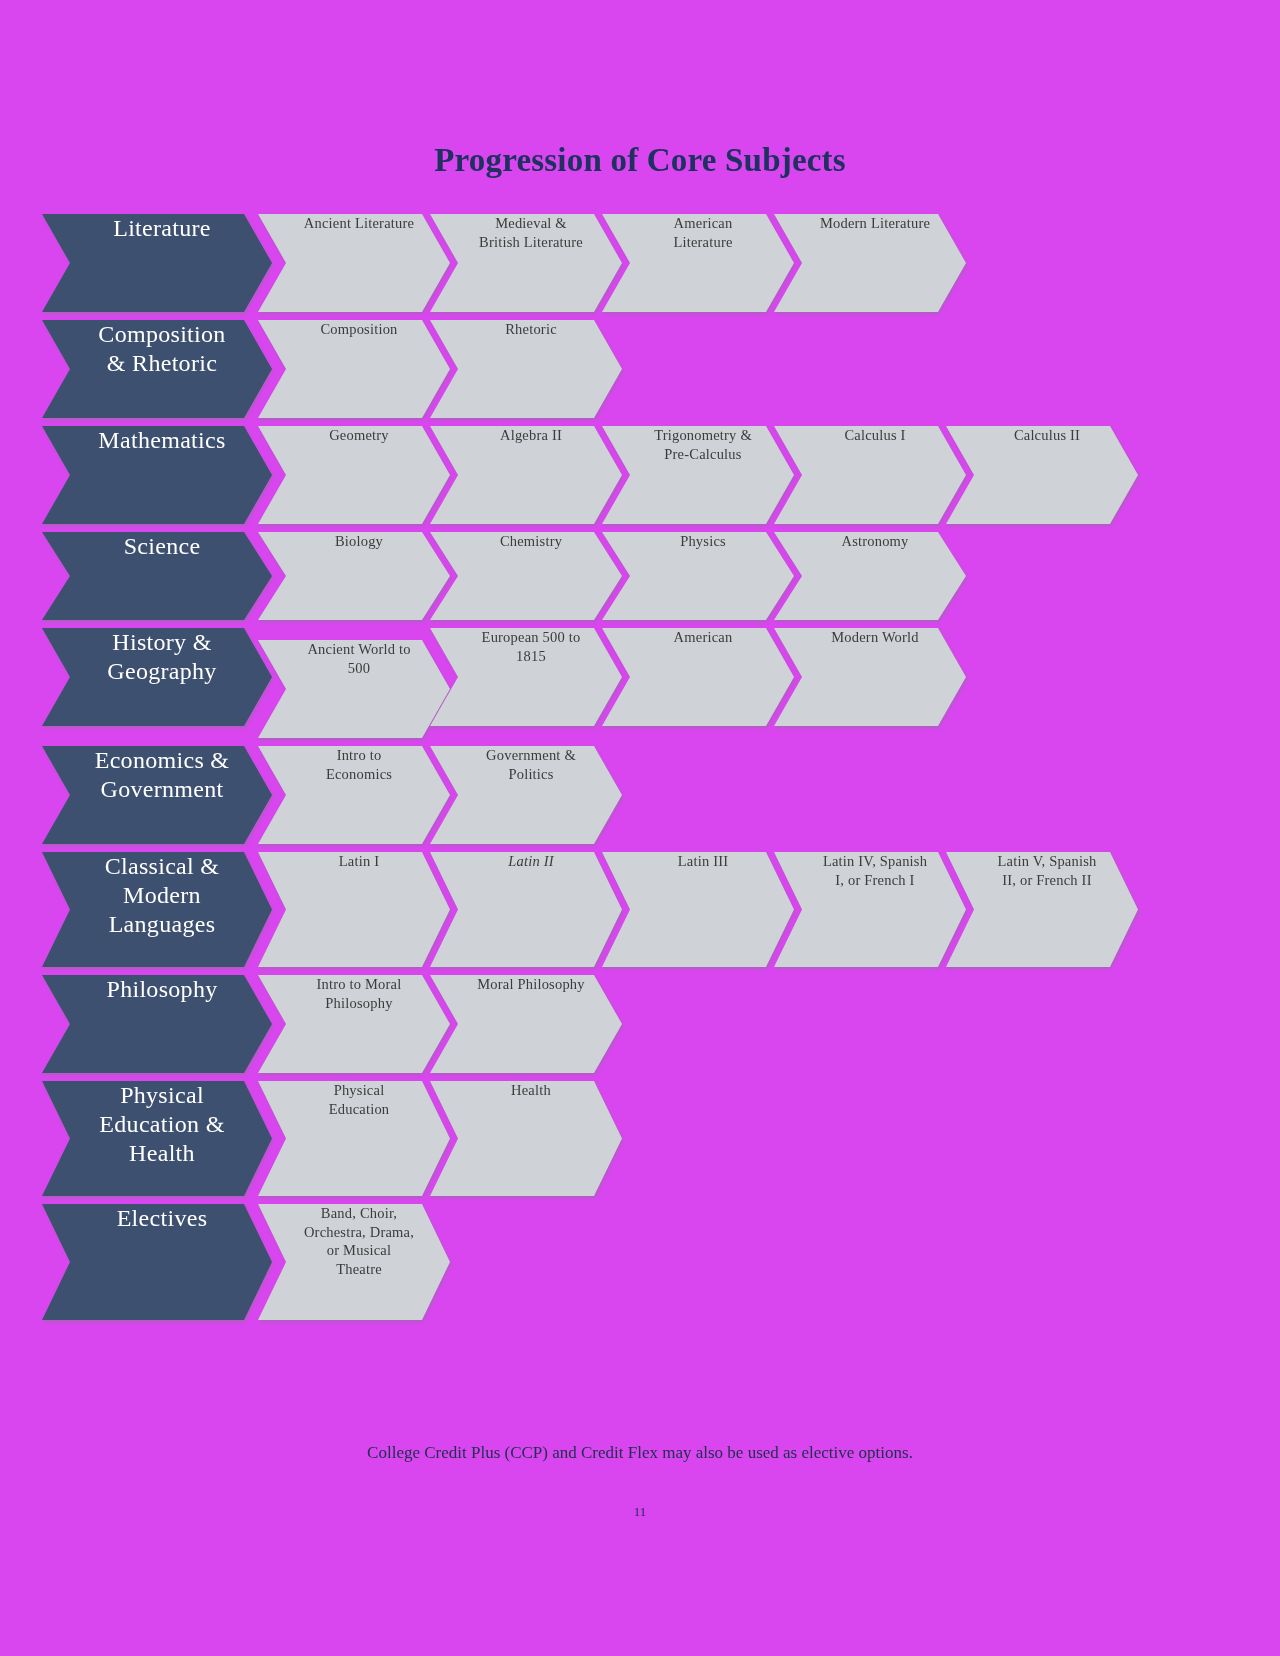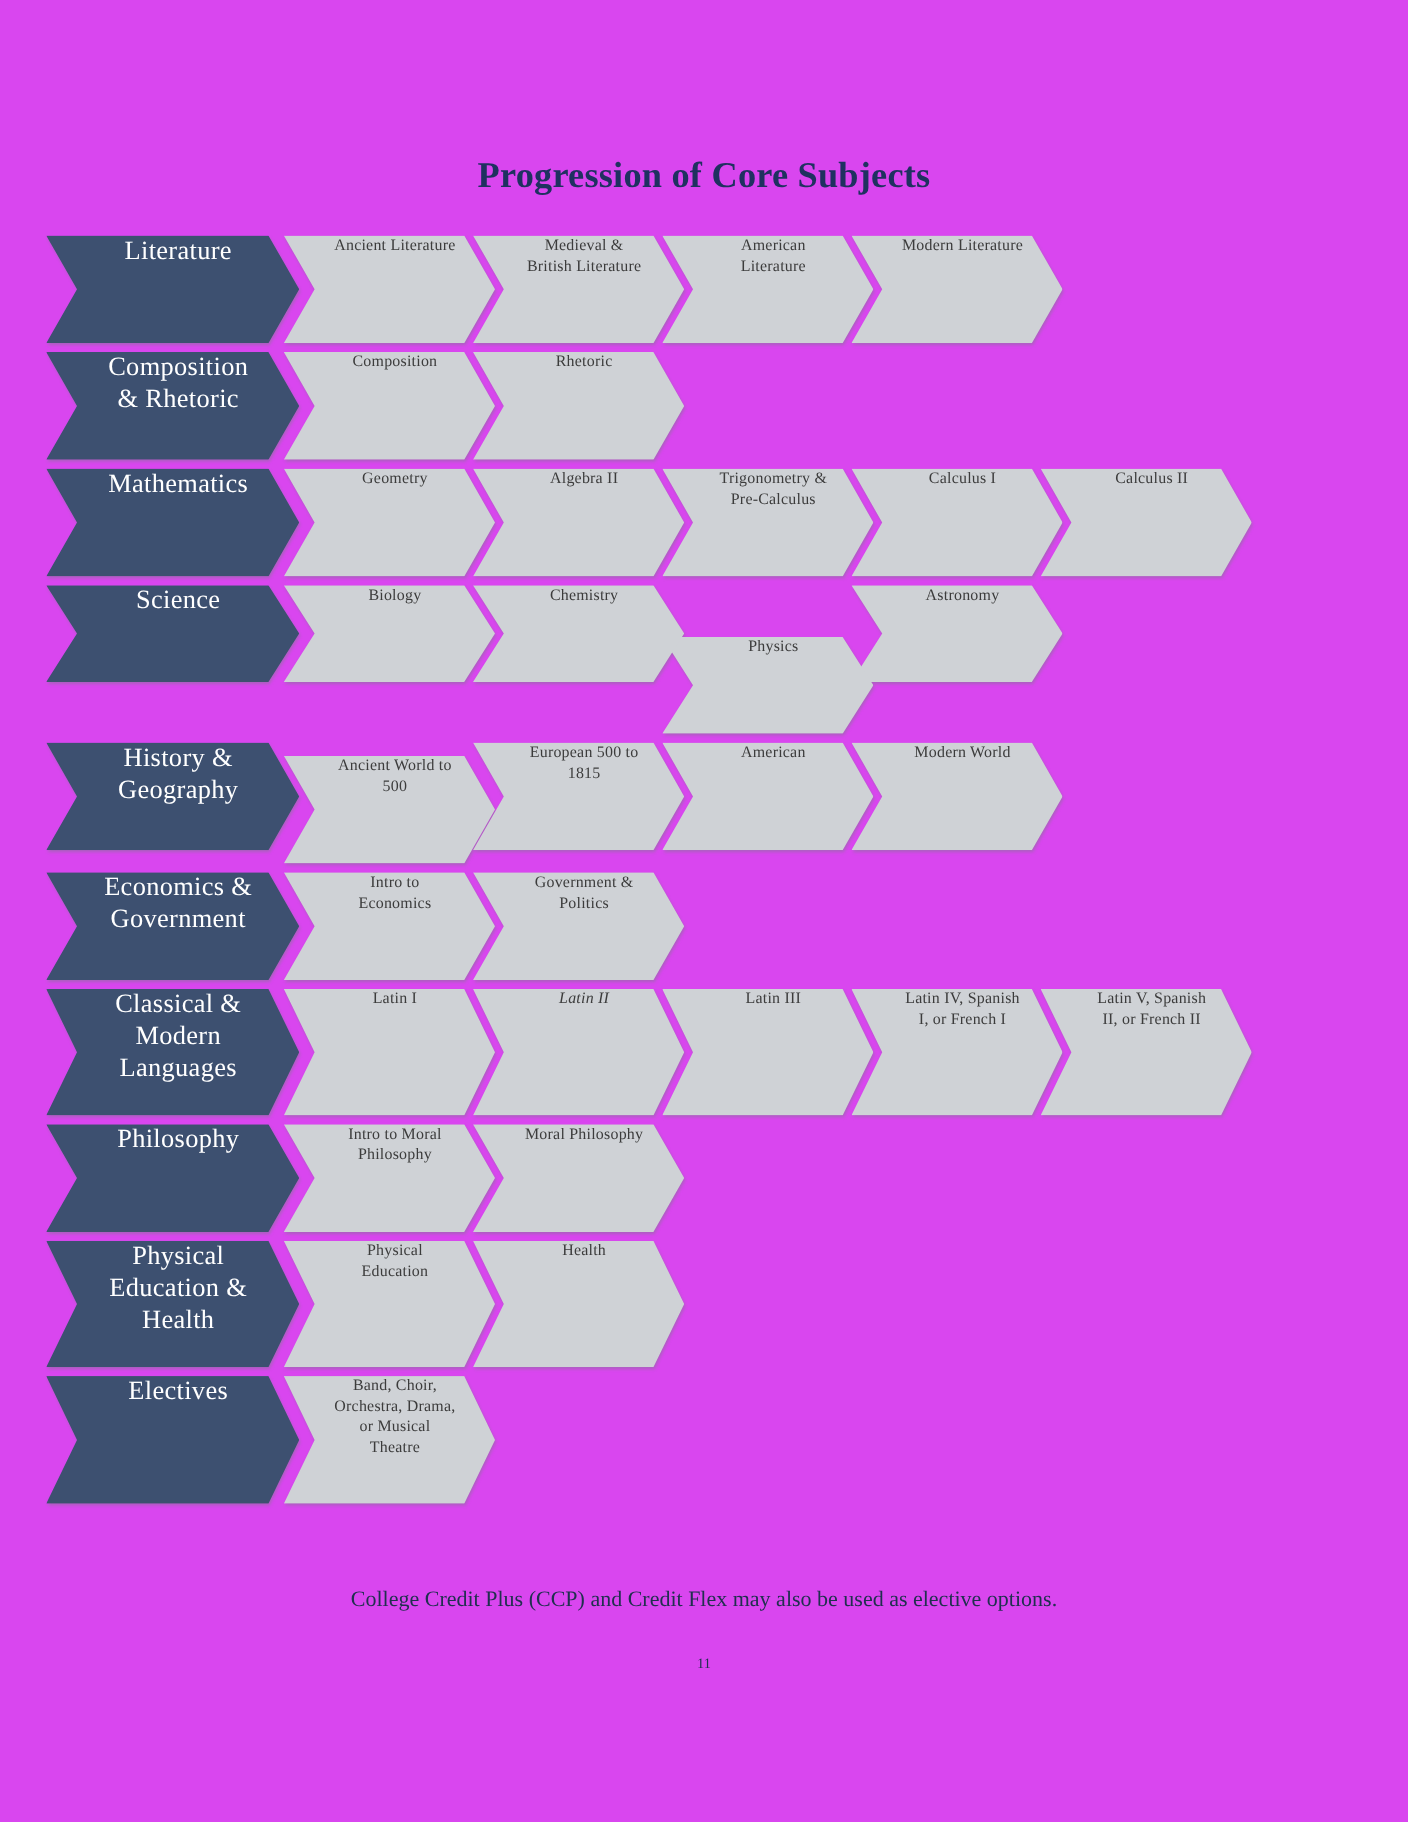--- a/index.html
+++ b/index.html
@@ -104,21 +104,21 @@
     filter: drop-shadow(1.5px 2px 1.5px rgba(120,125,135,0.45));
   }
 
   
   .footer-note {
     position: absolute;
     top: 1443px;
     left: 0;
     width: 1280px;
     text-align: center;
-    font-size: 20px;
+    font-size: 17px;
     color: #20304f;
     font-family: "Liberation Serif", "DejaVu Serif", serif;
   }
 
   .page-number {
     position: absolute;
     top: 1504px;
     left: 0;
     width: 1280px;
     text-align: center;
@@ -224,21 +224,21 @@
         <div class="chev w-step first-gray" style="z-index: 4;">
           <div>
             <span class="chev-text">Biology</span>
           </div>
         </div>
         <div class="chev w-step" style="z-index: 3;">
           <div>
             <span class="chev-text">Chemistry</span>
           </div>
         </div>
-        <div class="chev w-step" style="z-index: 2; margin-top: 47px;">
+        <div class="chev w-step" style="z-index: 2;">
           <div>
             <span class="chev-text">Physics</span>
           </div>
         </div>
         <div class="chev w-step" style="z-index: 1;">
           <div>
             <span class="chev-text">Astronomy</span>
           </div>
         </div>
       </div>

